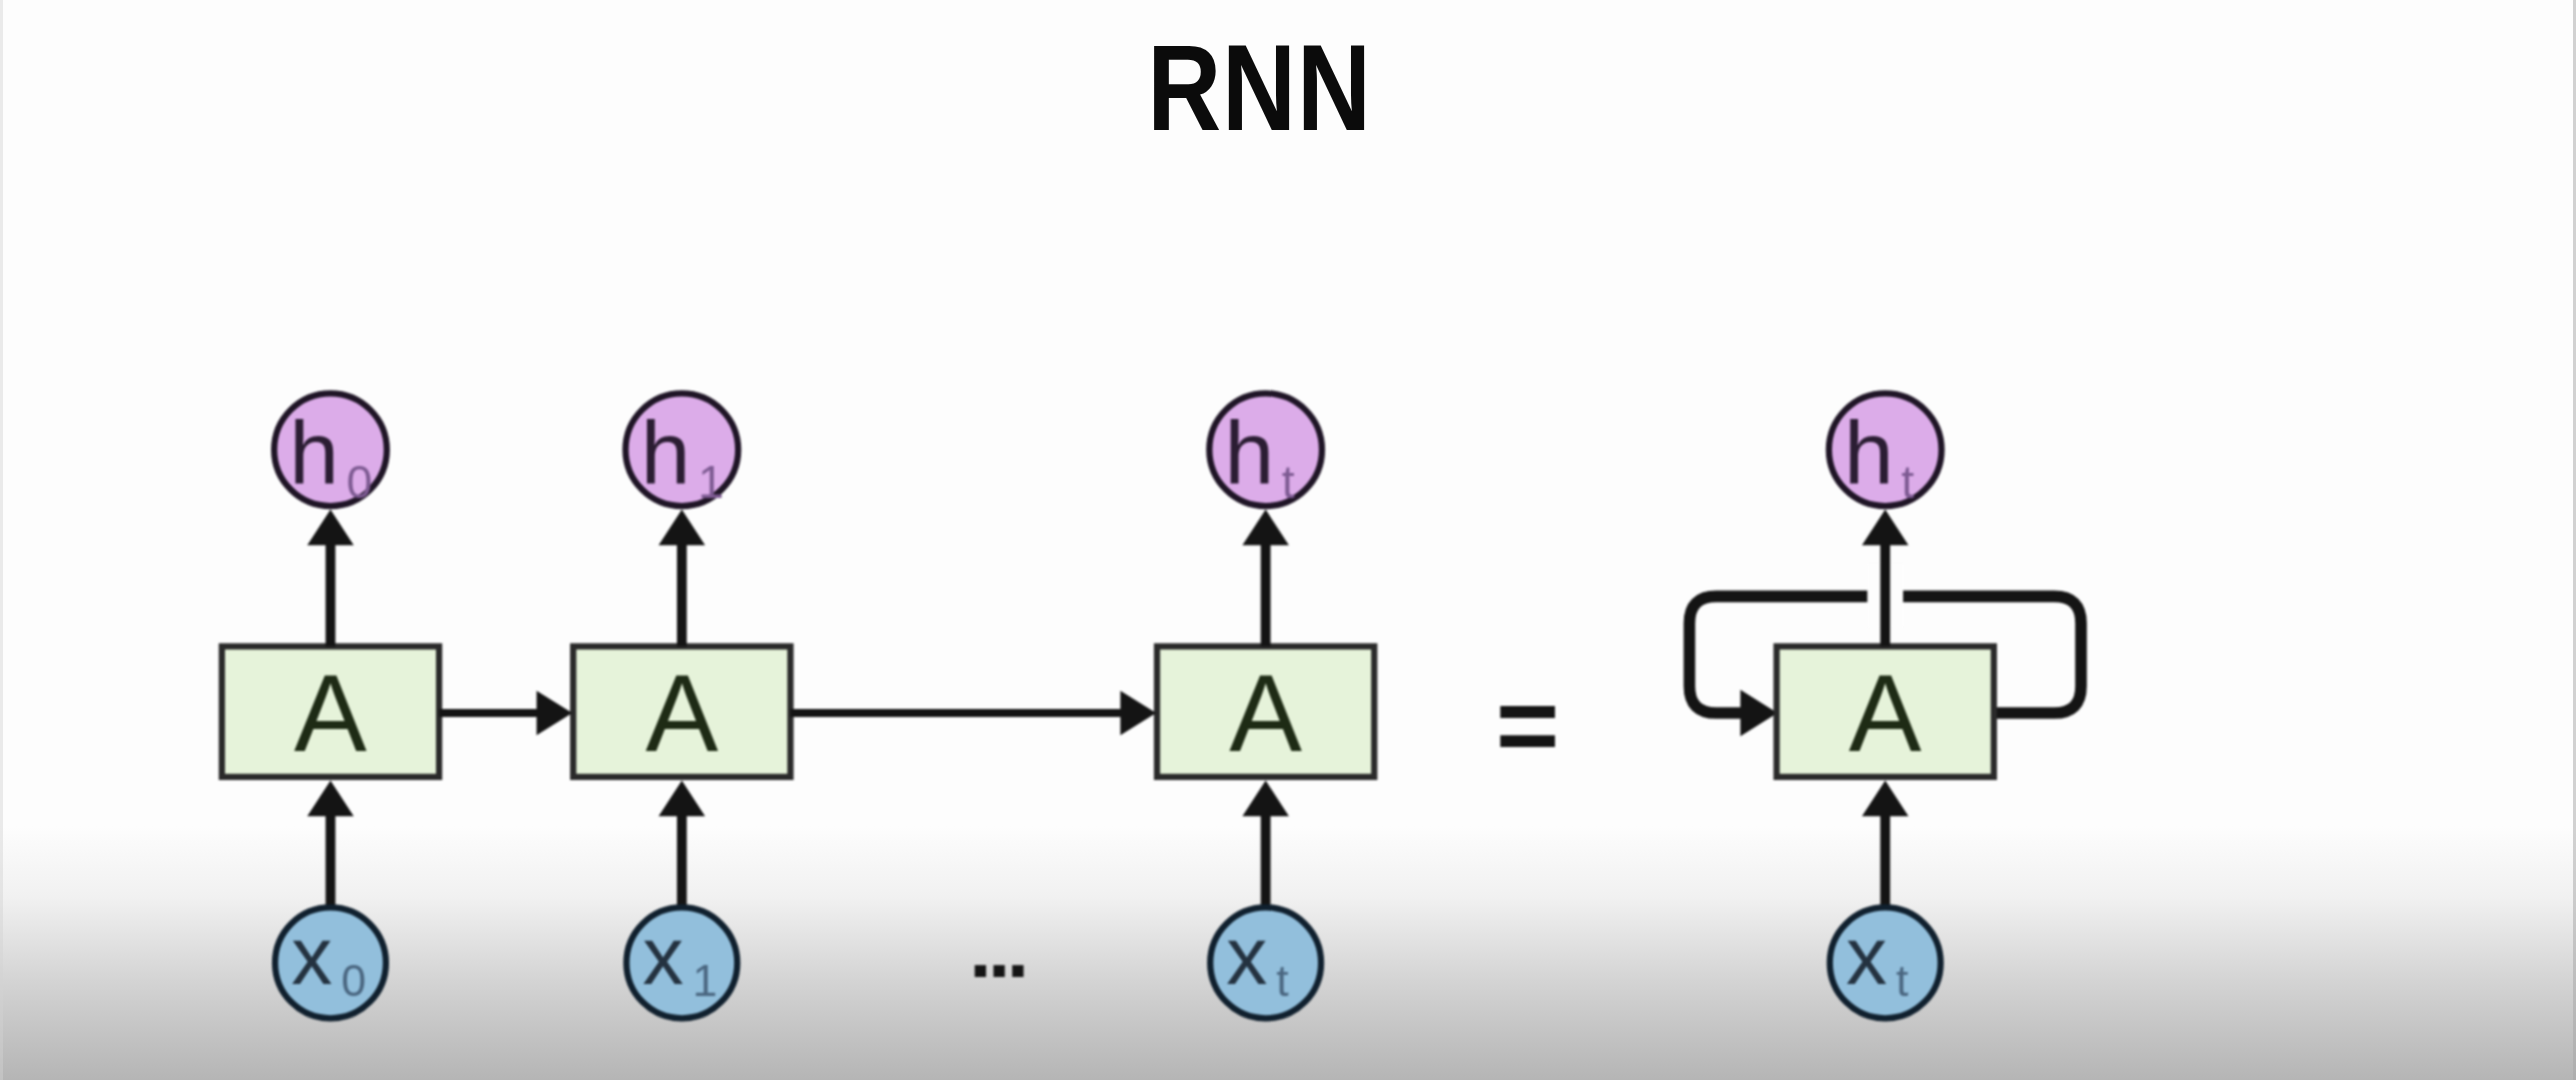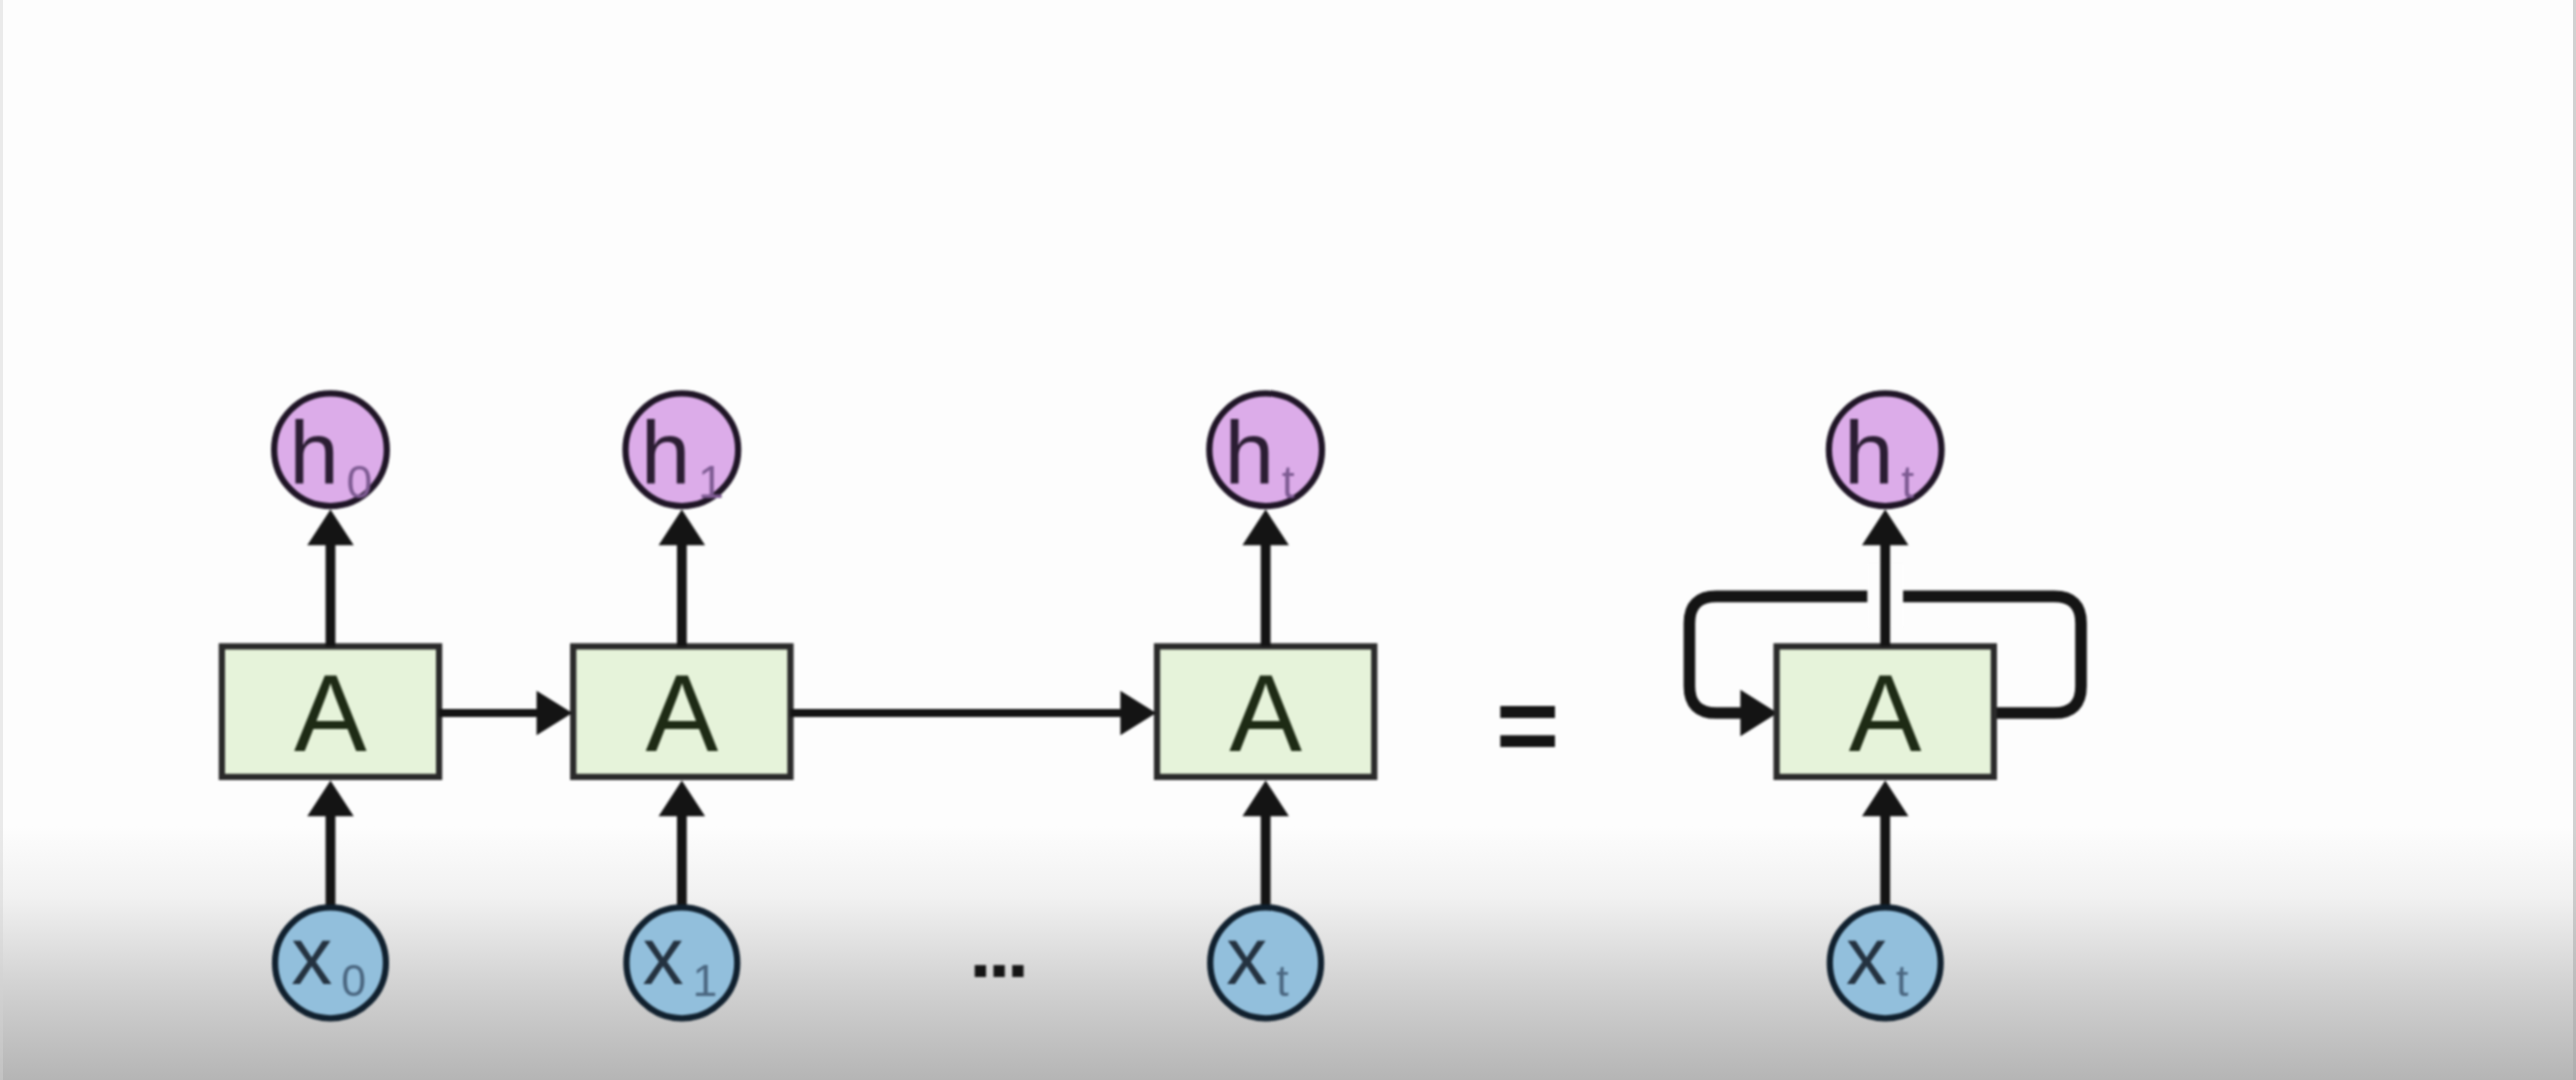--- a/index.html
+++ b/index.html
@@ -24,20 +24,23 @@
     transform:scaleX(0.84);
     filter:blur(0.6px);
   }
   svg.diagram{position:absolute;left:0;top:0;filter:blur(0.8px);}
   svg text{font-family:"Liberation Sans","DejaVu Sans",sans-serif;}
 </style>
 </head>
 <body>
 
 <div class="stage">
+  <div class="title-wrap">
+    <span class="title-text">RNN</span>
+  </div>
   <svg class="diagram" id="diagram-svg" width="2576" height="1080" viewBox="0 0 2880 1208">
       <g>
         <rect x="247.5" y="723" width="243" height="146" fill="#e6f3da" stroke="#2a2a2a" stroke-width="7"></rect>
         <text x="369" y="840" text-anchor="middle" font-size="122" fill="#1e2b15">A</text>
         <g>
           <line x1="369" y1="723" x2="369" y2="607" stroke="#141414" stroke-width="11"></line>
           <polygon points="369,570 395,610 343,610" fill="#141414"></polygon>
         </g>
         <g>
           <line x1="369" y1="1015" x2="369" y2="910" stroke="#141414" stroke-width="11"></line>

